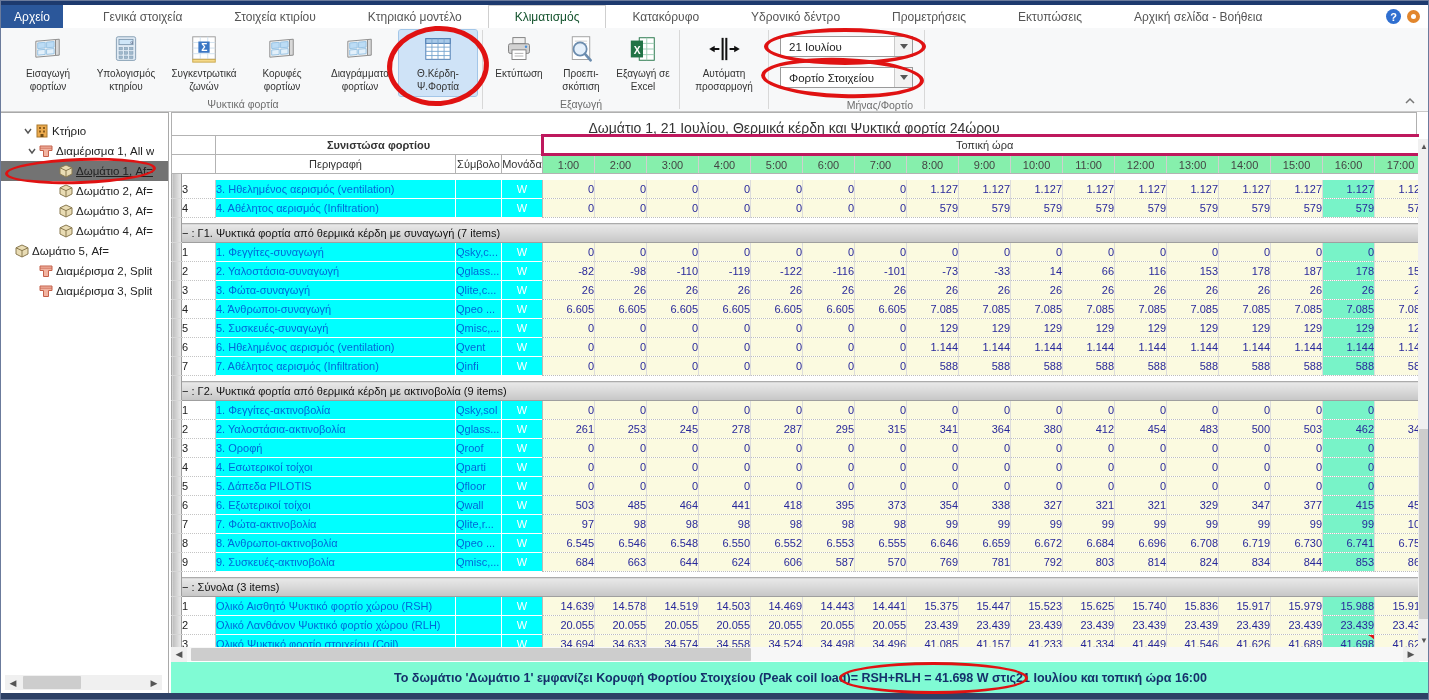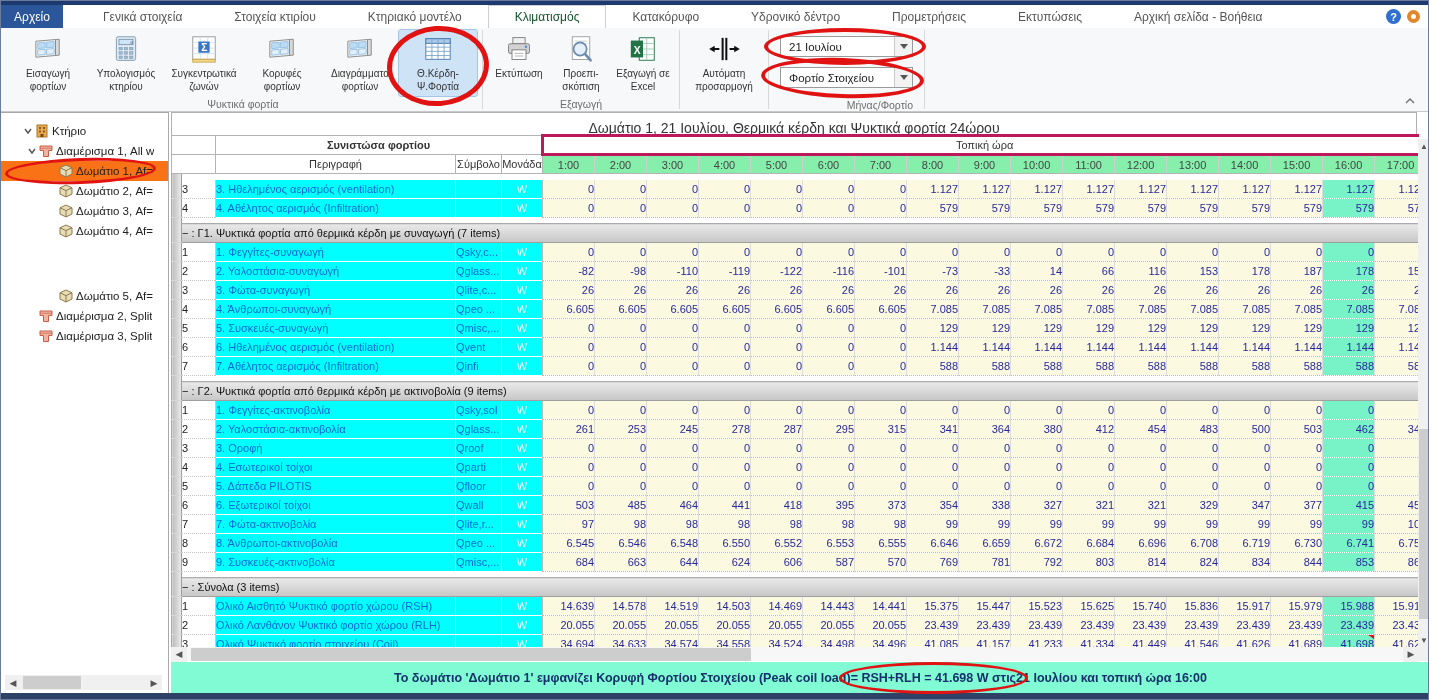--- a/index.html
+++ b/index.html
@@ -34,21 +34,21 @@
   .ddwrap{position:relative;margin-bottom:10px;}
   .dropdown{width:133px;height:21px;background:#fff;border:1px solid #9a9a9a;display:flex;align-items:center;box-sizing:border-box;}
   .ddtext{flex:1;padding-left:8px;font-size:11.5px;color:#222;white-space:nowrap;}
   .ddbtn{width:17px;align-self:stretch;border-left:1px solid #c9c9c9;display:flex;align-items:center;justify-content:center;background:#f2f2f2;}
   .ddarrow{width:0;height:0;border-left:4px solid transparent;border-right:4px solid transparent;border-top:5px solid #555;}
   .collapse-chev{position:absolute;right:12px;bottom:3px;color:#777;}
   
   .treepanel{position:absolute;left:0;top:111px;width:168px;height:582px;background:#fff;border-right:1px solid #a9a9a9;
              border-top:1px solid #a9a9a9;box-sizing:border-box;overflow:hidden;}
   .titem{position:relative;height:20px;display:flex;align-items:center;white-space:nowrap;font-size:11.5px;color:#222;}
-  .titem.sel{background:#f97316;}
+  .titem.sel{background:#737373;text-decoration:underline;}
   .chev{width:14px;display:flex;align-items:center;justify-content:center;}
   .ticon{width:17px;display:flex;align-items:center;}
   .tlabel{overflow:hidden;}
   .tree-hscroll{position:absolute;left:4px;right:6px;bottom:4px;height:15px;background:#f0f0f0;display:flex;align-items:center;}
   
   .sbtn{width:16px;height:15px;display:flex;align-items:center;justify-content:center;color:#555;font-size:9px;background:#f0f0f0;}
   .sthumb{height:13px;background:#cdcdcd;border-radius:1px;}
   
   .tablearea{position:absolute;left:170px;top:111px;width:1259px;height:535px;background:#fff;}
   .table-title{position:absolute;left:0;top:0;width:1246px;height:32px;border:1px solid #b0b0b0;box-sizing:border-box;
@@ -397,21 +397,21 @@
           <span class="chev"></span>
           <span class="ticon">
             <svg width="14" height="14" viewBox="0 0 14 14">
               <polygon points="7,1 13,3.8 13,10 7,13 1,10 1,3.8" fill="#e9dcb4" stroke="#8a7a50"></polygon>
               <polyline points="1,3.8 7,6.6 13,3.8" fill="none" stroke="#8a7a50"></polyline>
               <line x1="7" y1="6.6" x2="7" y2="13" stroke="#8a7a50"></line>
             </svg>
           </span>
           <span class="tlabel">Δωμάτιο 4, Af=</span>
         </div>
-        <div class="titem" style="padding-left: 44px; margin-top: 45px;">
+        <div class="titem" style="">
           <span class="chev"></span>
           <span class="ticon">
             <svg width="14" height="14" viewBox="0 0 14 14">
               <polygon points="7,1 13,3.8 13,10 7,13 1,10 1,3.8" fill="#e9dcb4" stroke="#8a7a50"></polygon>
               <polyline points="1,3.8 7,6.6 13,3.8" fill="none" stroke="#8a7a50"></polyline>
               <line x1="7" y1="6.6" x2="7" y2="13" stroke="#8a7a50"></line>
             </svg>
           </span>
           <span class="tlabel">Δωμάτιο 5, Af=</span>
         </div>

